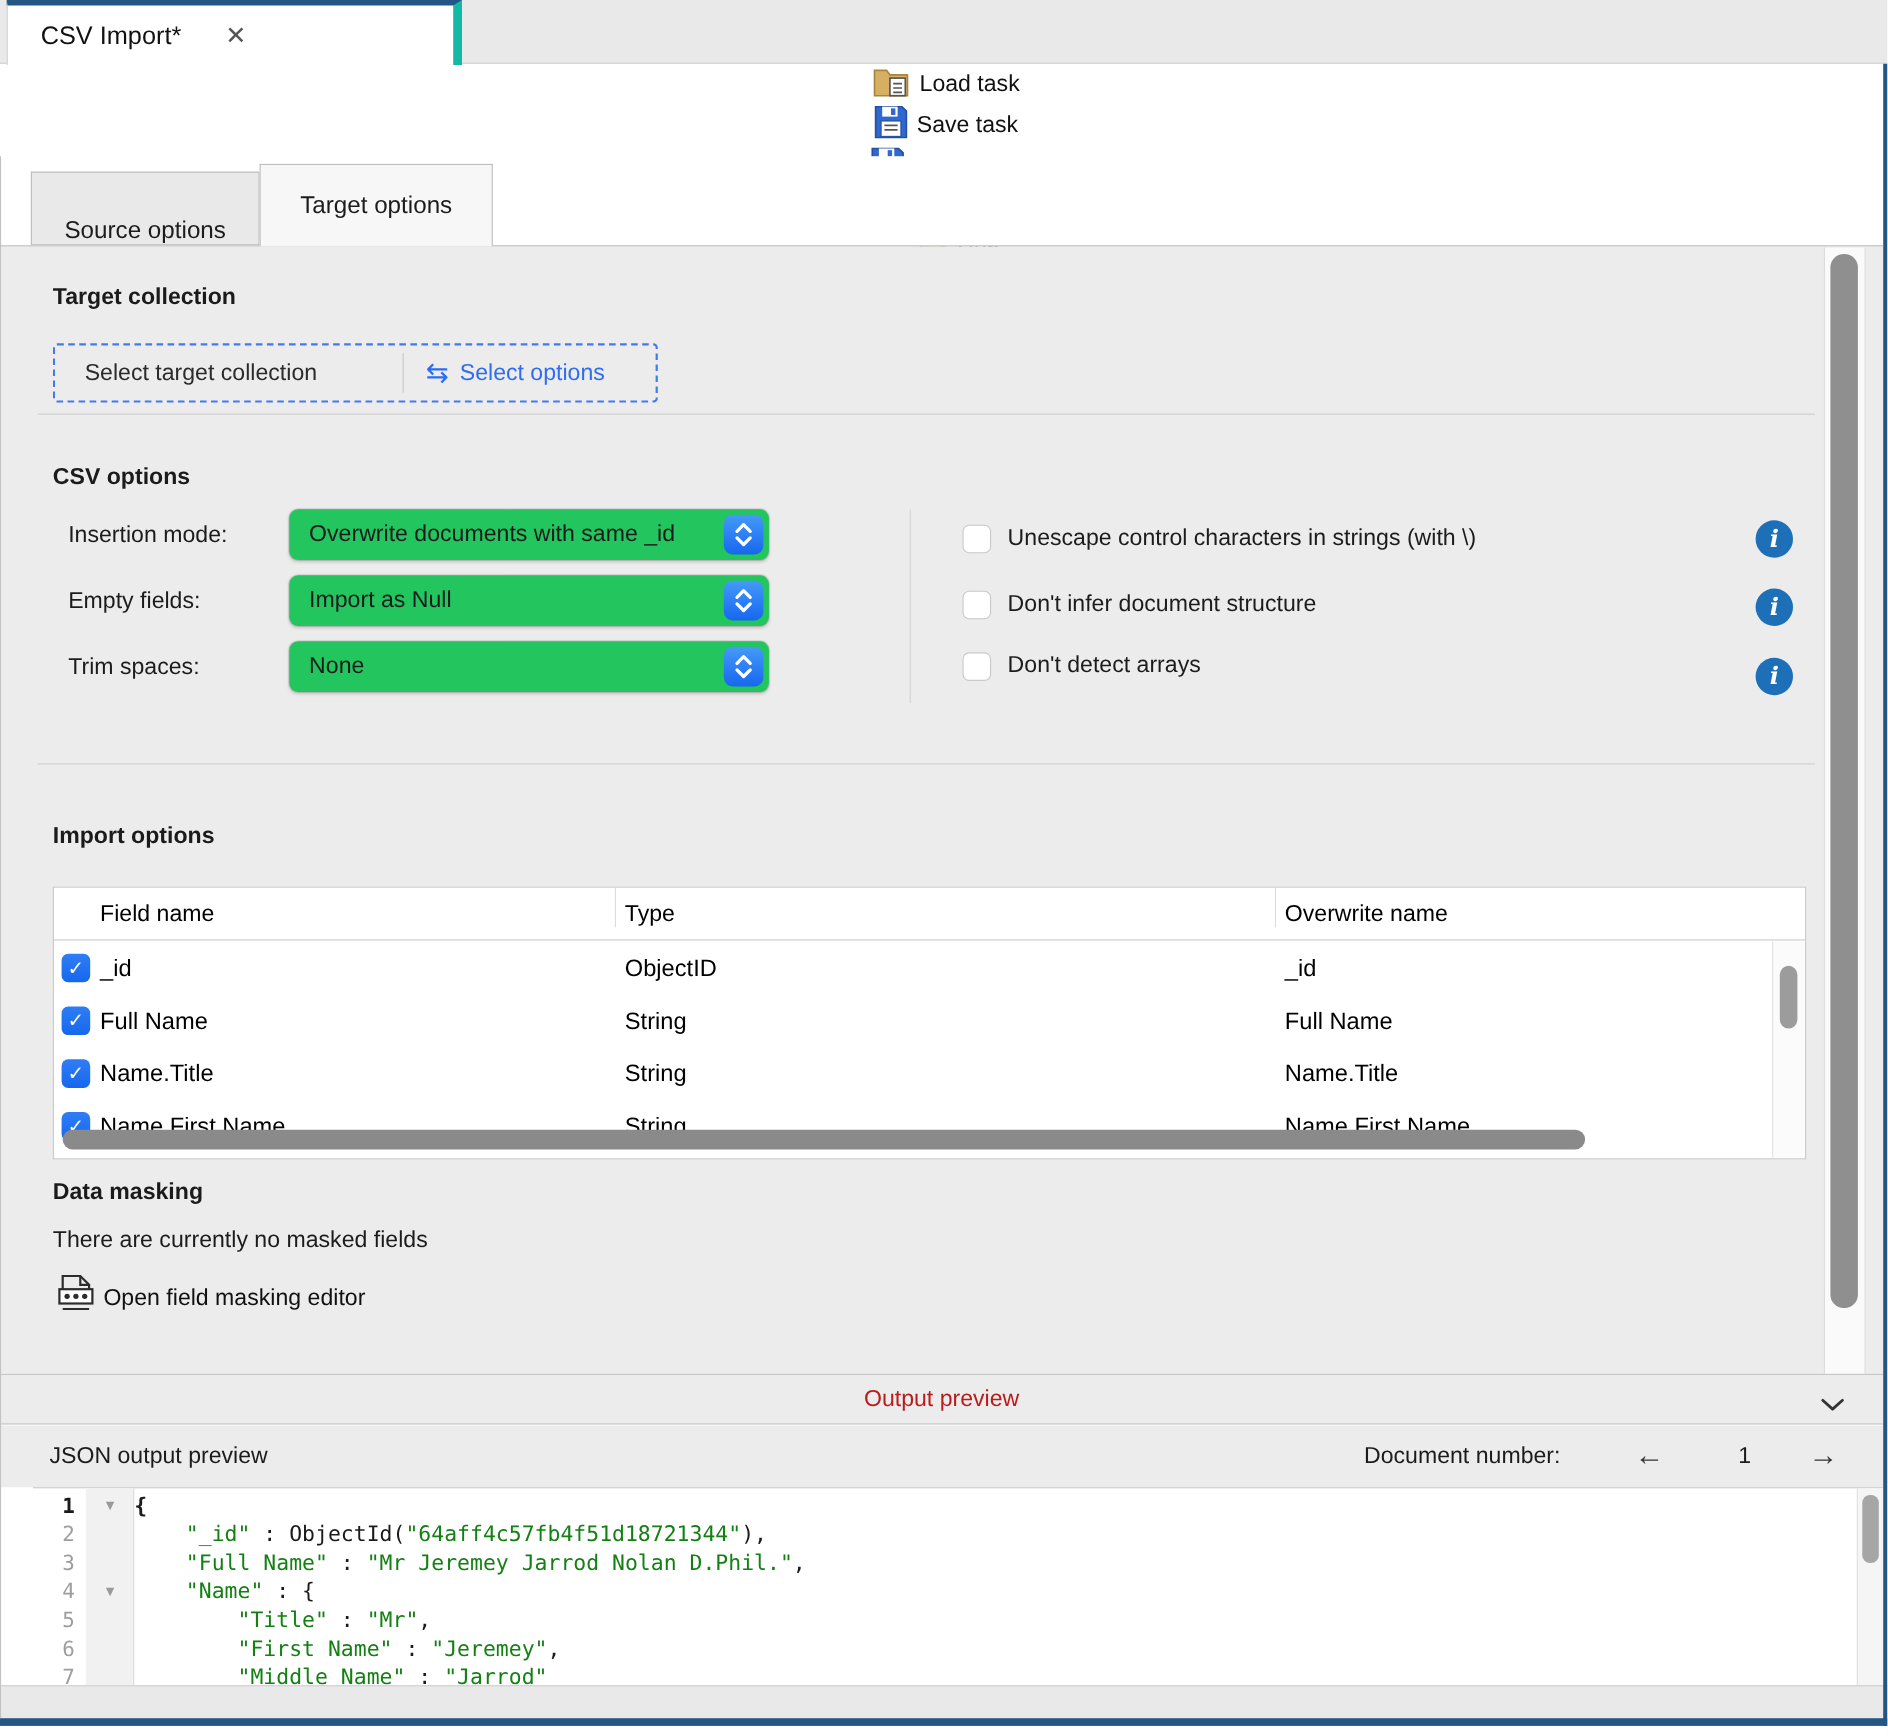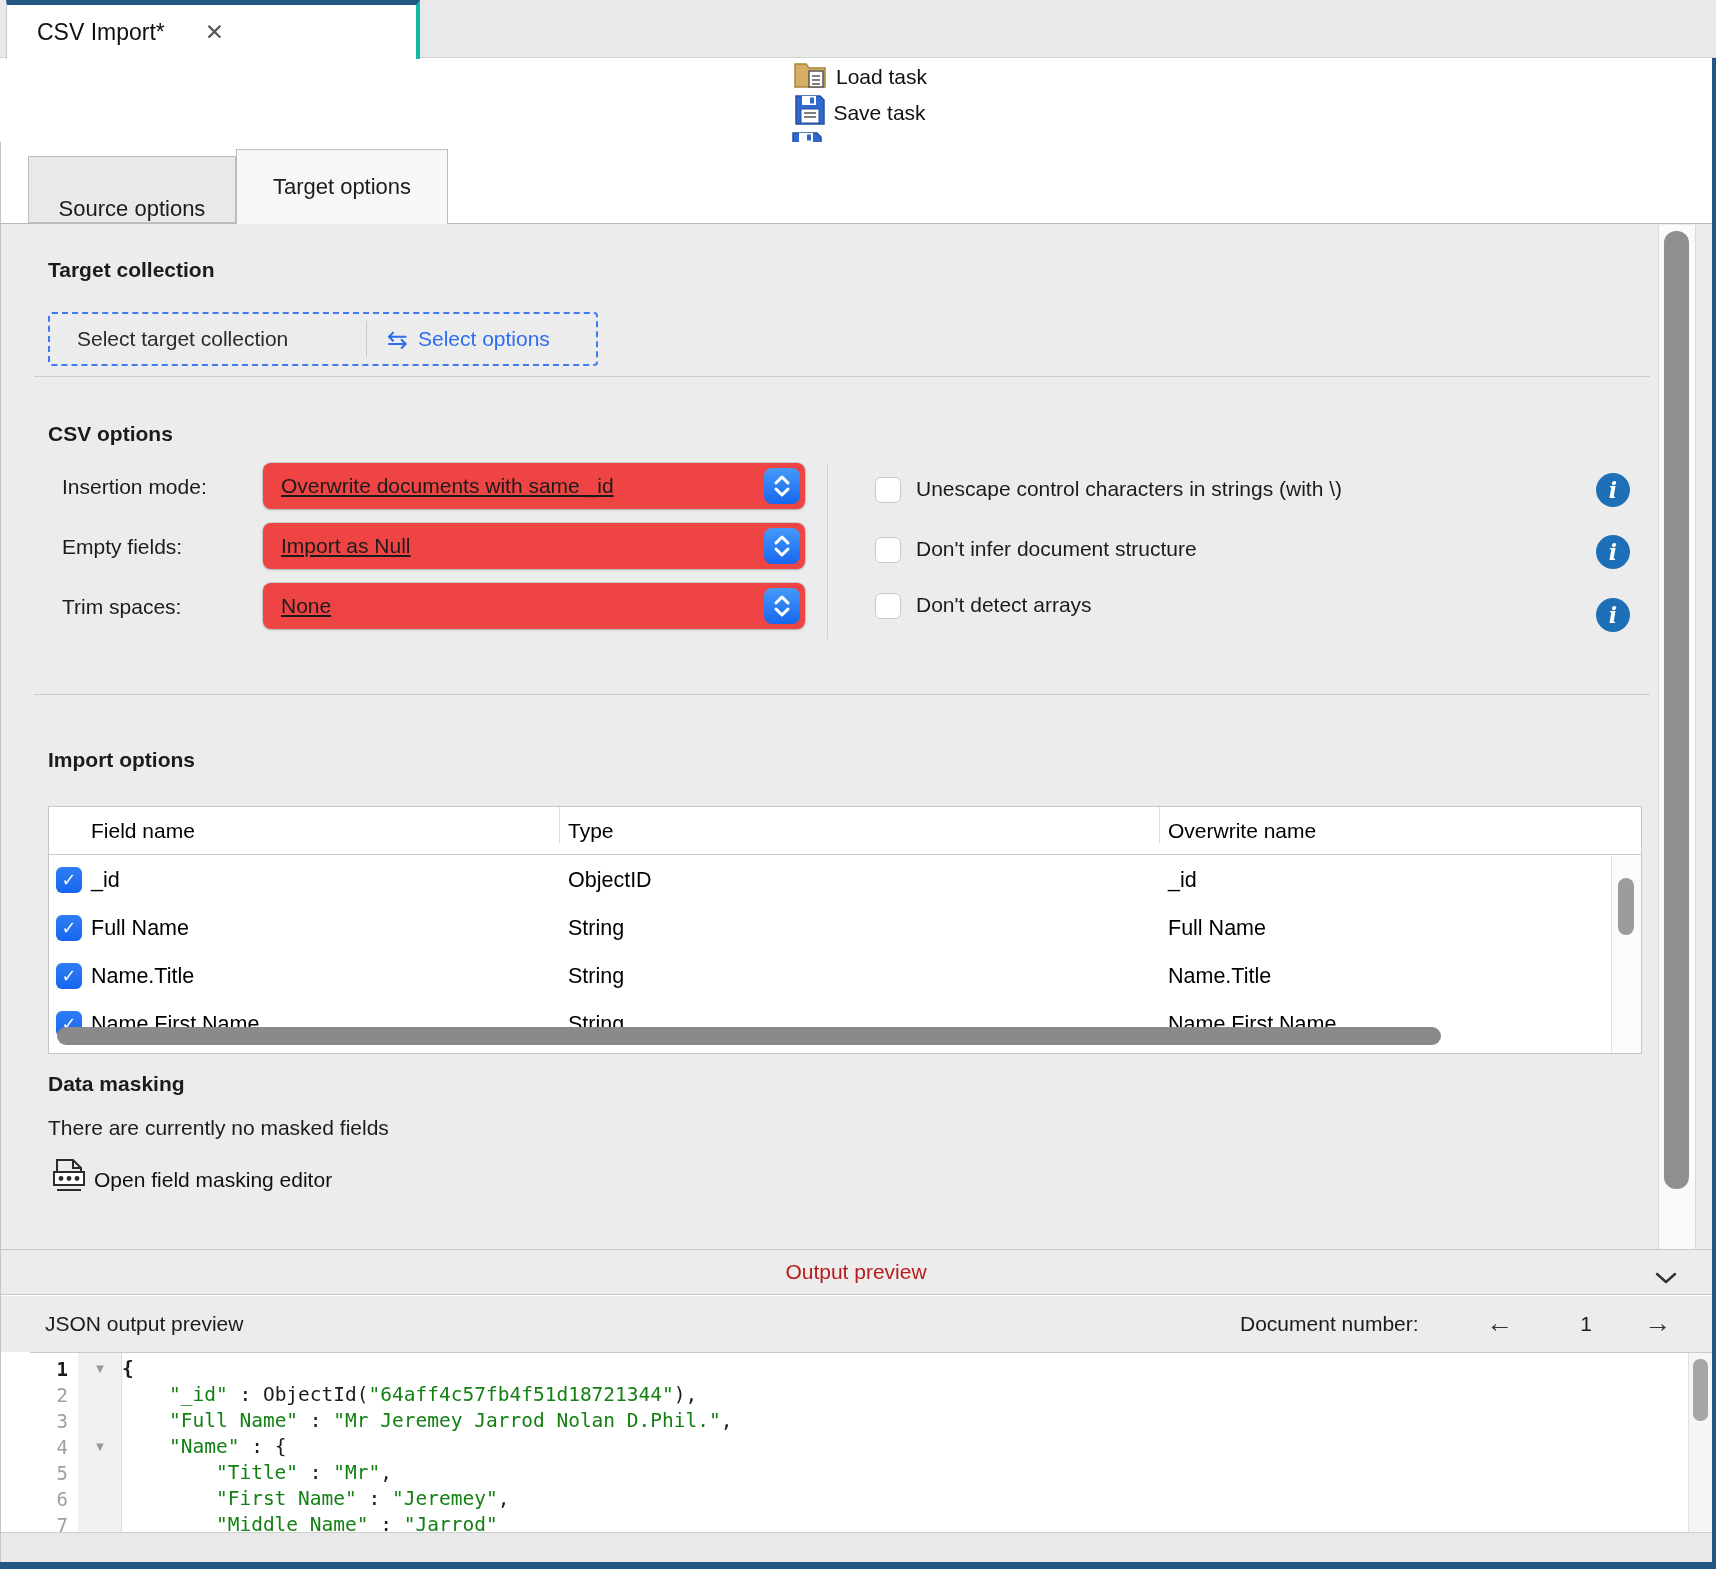--- a/index.html
+++ b/index.html
@@ -6,21 +6,21 @@
   html,body { background:#ffffff; }
   .root {
     position:relative; width:1716px; height:1578px; overflow:hidden;
     font-family:"Liberation Sans","DejaVu Sans",sans-serif; color:#1c1c1c; background:#ffffff;
   }
   .abs { position:absolute; }
   
   .tabstrip { left:0; top:0; width:1716px; height:58px; background:#e9e9e9; border-bottom:1px solid #d2d2d2; }
   .doc-tab {
     left:6px; top:0; width:414px; height:59px; background:#ffffff; z-index:5;
-    border-top:5px solid #235684; border-right:4px solid #14b8a6; border-left:1px solid #c2cbd2;
+    border-top:5px solid #235684; border-right:8px solid #14b8a6; border-left:1px solid #c2cbd2;
     display:flex; align-items:center; padding:0 24px 0 30px;
   }
   .doc-tab .t { font-size:23px; color:#111; }
   .doc-tab .x { margin-left:40px; font-size:23px; color:#555; cursor:default; }
   
   .toolbar { left:0; top:59px; width:1712px; height:83px; background:#ffffff; display:flex; align-items:center; padding-left:30px;flex-direction:column; }
   .tbtn { display:flex; align-items:center; gap:7px; font-size:21px; color:#111; }
   .tsep { width:1px; height:54px; background:#c6c6c6; margin:0 26px; }
   
   .subtabs { left:0; top:142px; width:1712px; height:82px; background:#ffffff; }
@@ -36,23 +36,23 @@
   .divider { height:1px; background:#cdcdcd; }
   
   .dashedbox { left:48px; top:312px; width:550px; height:54px; border:2px dashed #4179f2; border-radius:4px;
                display:flex; align-items:center; background:transparent; }
   .dashedbox .ph { flex:0 0 316px; padding-left:27px; font-size:21px; color:#2b2b2b; }
   .dashedbox .vd { width:1px; height:36px; background:#c9c9c9; }
   .dashedbox .sel { display:flex; align-items:center; gap:10px; padding-left:20px; color:#2f6df0; font-size:21px; }
   .dashedbox .sel .ic { font-size:25px; line-height:1; }
   
   .optlabel { font-size:21px; color:#1c1c1c; }
-  .dropdown { width:542px; height:46px; background:#ef4444; border-radius:8px;
+  .dropdown { width:436px; height:46px; background:#22c55e; border-radius:8px;
               box-shadow:0 0 0 1px rgba(0,0,0,0.10), 0 1px 3px rgba(0,0,0,0.18);
-              display:flex; align-items:center; padding-left:18px; font-size:21px; position:absolute;text-decoration:underline; }
+              display:flex; align-items:center; padding-left:18px; font-size:21px; position:absolute; }
   .stepper { position:absolute; right:5px; top:5px; width:36px; height:36px; border-radius:8px;
              background:linear-gradient(#459af8,#1767ef); display:flex; align-items:center; justify-content:center; }
   .cbx { position:absolute; width:26px; height:26px; background:#fff; border:1.5px solid #c9c9c9; border-radius:6px; }
   .cbxlabel { position:absolute; font-size:21px; }
   .info { position:absolute; width:34px; height:34px; border-radius:50%; background:#1d70b7; color:#fff;
           display:flex; align-items:center; justify-content:center;
           font-family:"DejaVu Serif",serif; font-style:italic; font-weight:bold; font-size:22px; }
   
   .table { left:48px; top:806px; width:1594px; height:248px; background:#fff; border:1px solid #c6c6c6; overflow:hidden; }
   .thead { position:absolute; left:0; top:0; width:100%; height:48px; border-bottom:1px solid #c9c9c9; background:#fff; }

